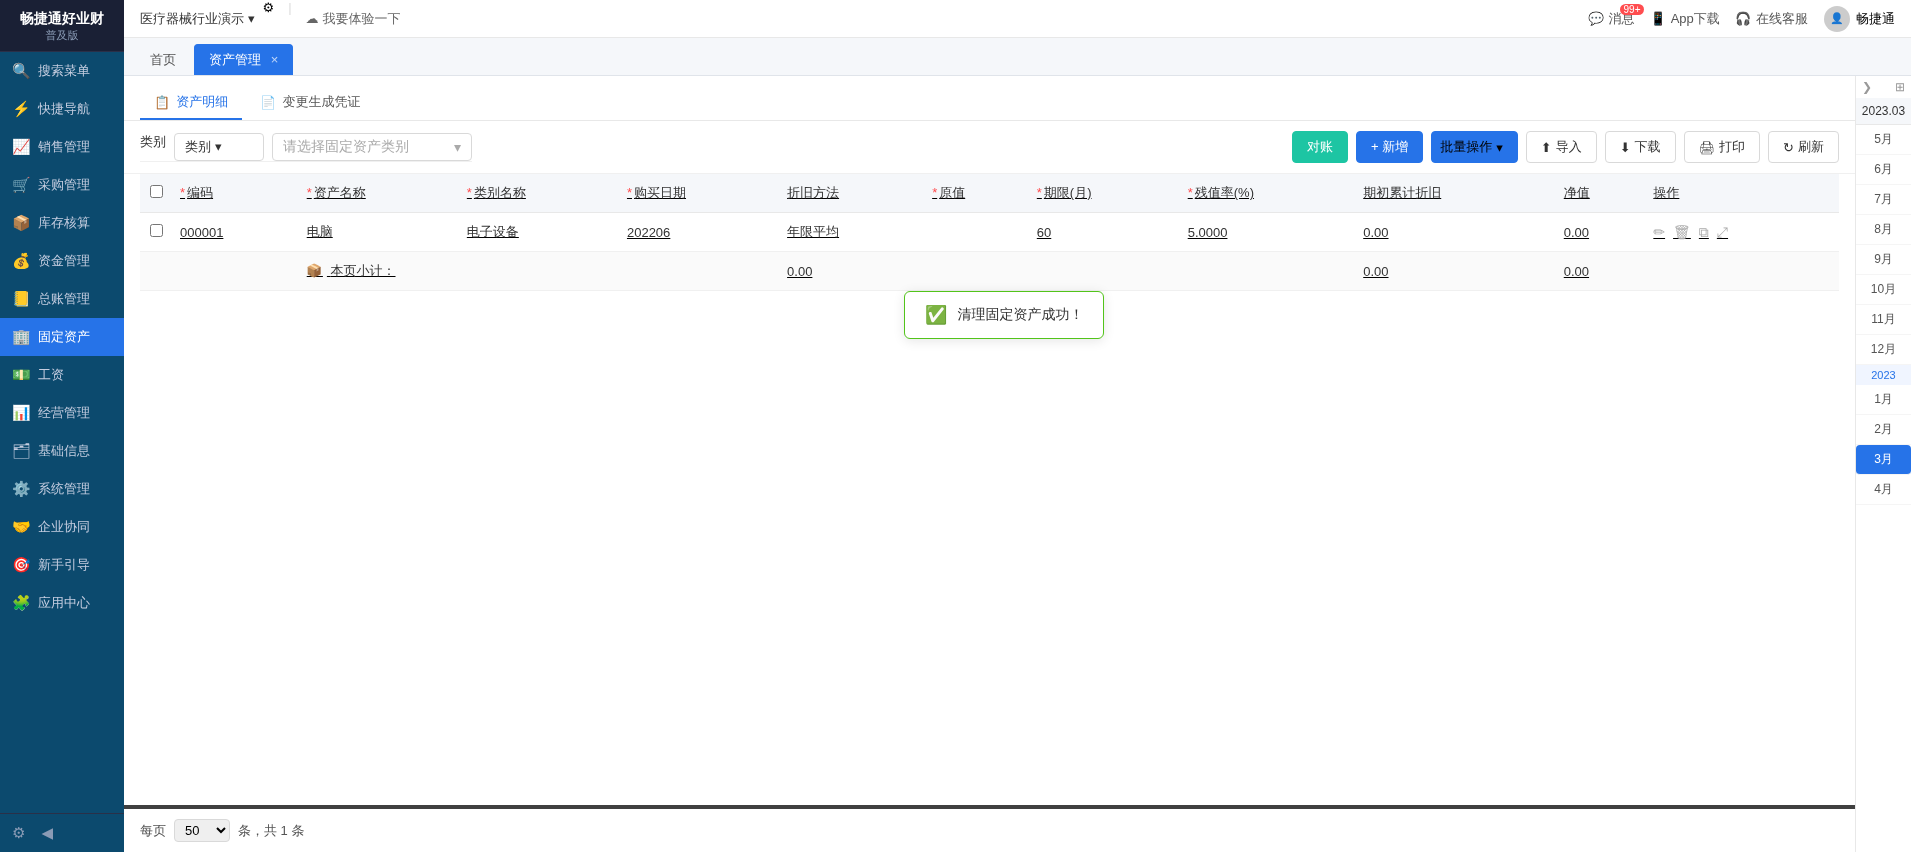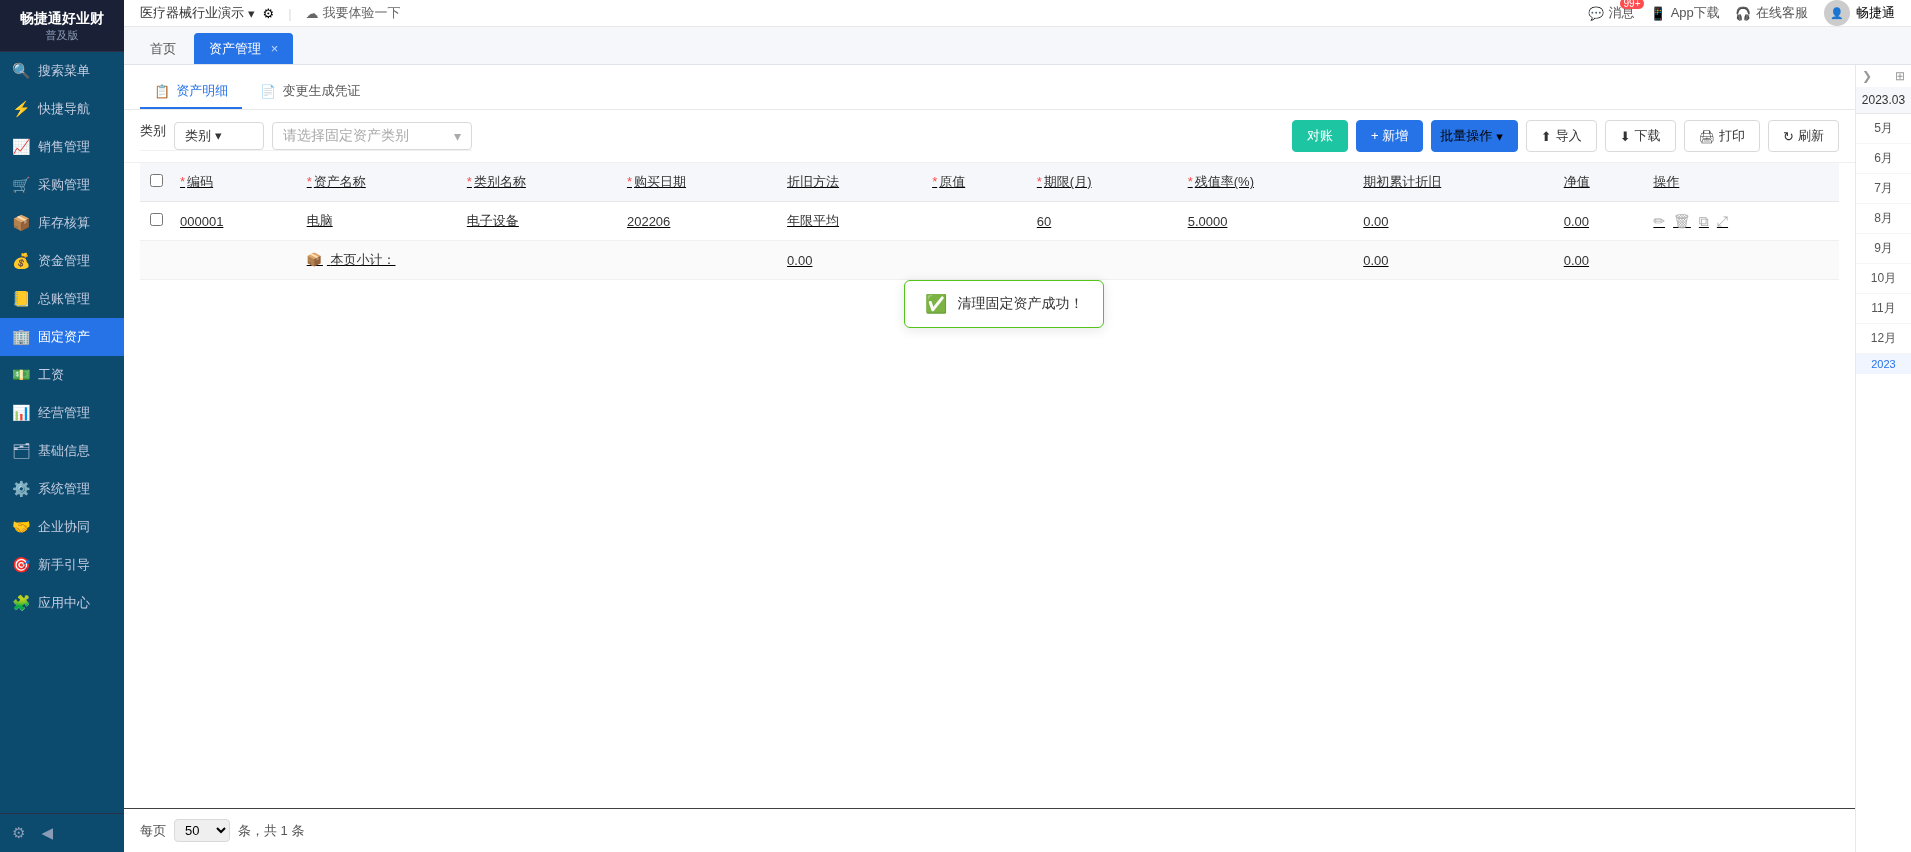--- a/index.html
+++ b/index.html
@@ -63,23 +63,22 @@
       flex: 1;
       display: flex;
       flex-direction: column;
       overflow: hidden;
     }
 
     
     .topbar {
       background: #fff;
       display: flex;
-      align-items: center;
       padding: 0 16px;
-      height: 27px;
+      height: 38px;
       border-bottom: 1px solid #e8e8e8;
       gap: 8px;
     }
     .topbar-company {
       display: flex;
       align-items: center;
       gap: 4px;
       font-size: 13px;
       color: #333;
       cursor: pointer;
@@ -336,21 +335,21 @@
       left: 780px;
       top: 215px;
     }
     .toast-icon { color: #52c41a; font-size: 18px; }
 
     
     .pagination {
       display: flex;
       align-items: center;
       padding: 10px 16px;
-      border-top: 1px solid #404040;
+      border-top: 4px solid #404040;
       gap: 8px;
       font-size: 13px;
       color: #555;
     }
     .pagination select {
       border: 1px solid #d9d9d9;
       border-radius: 4px;
       padding: 2px 6px;
       font-size: 13px;
     }
@@ -680,15 +679,22 @@
       <div class="cal-item">5月</div>
           <div class="cal-item">6月</div>
           <div class="cal-item">7月</div>
           <div class="cal-item">8月</div>
           <div class="cal-item">9月</div>
           <div class="cal-item">10月</div>
           <div class="cal-item">11月</div>
           <div class="cal-item">12月</div>
         </div>
       <div class="cal-section-header">2023</div>
+      <div id="cal-items-curr">
+
+      <div class="cal-item">1月</div>
+          <div class="cal-item">2月</div>
+          <div class="cal-item current">3月</div>
+          <div class="cal-item">4月</div>
+        </div>
     </div>
   </div>
 </div>
 
 </body></html>

